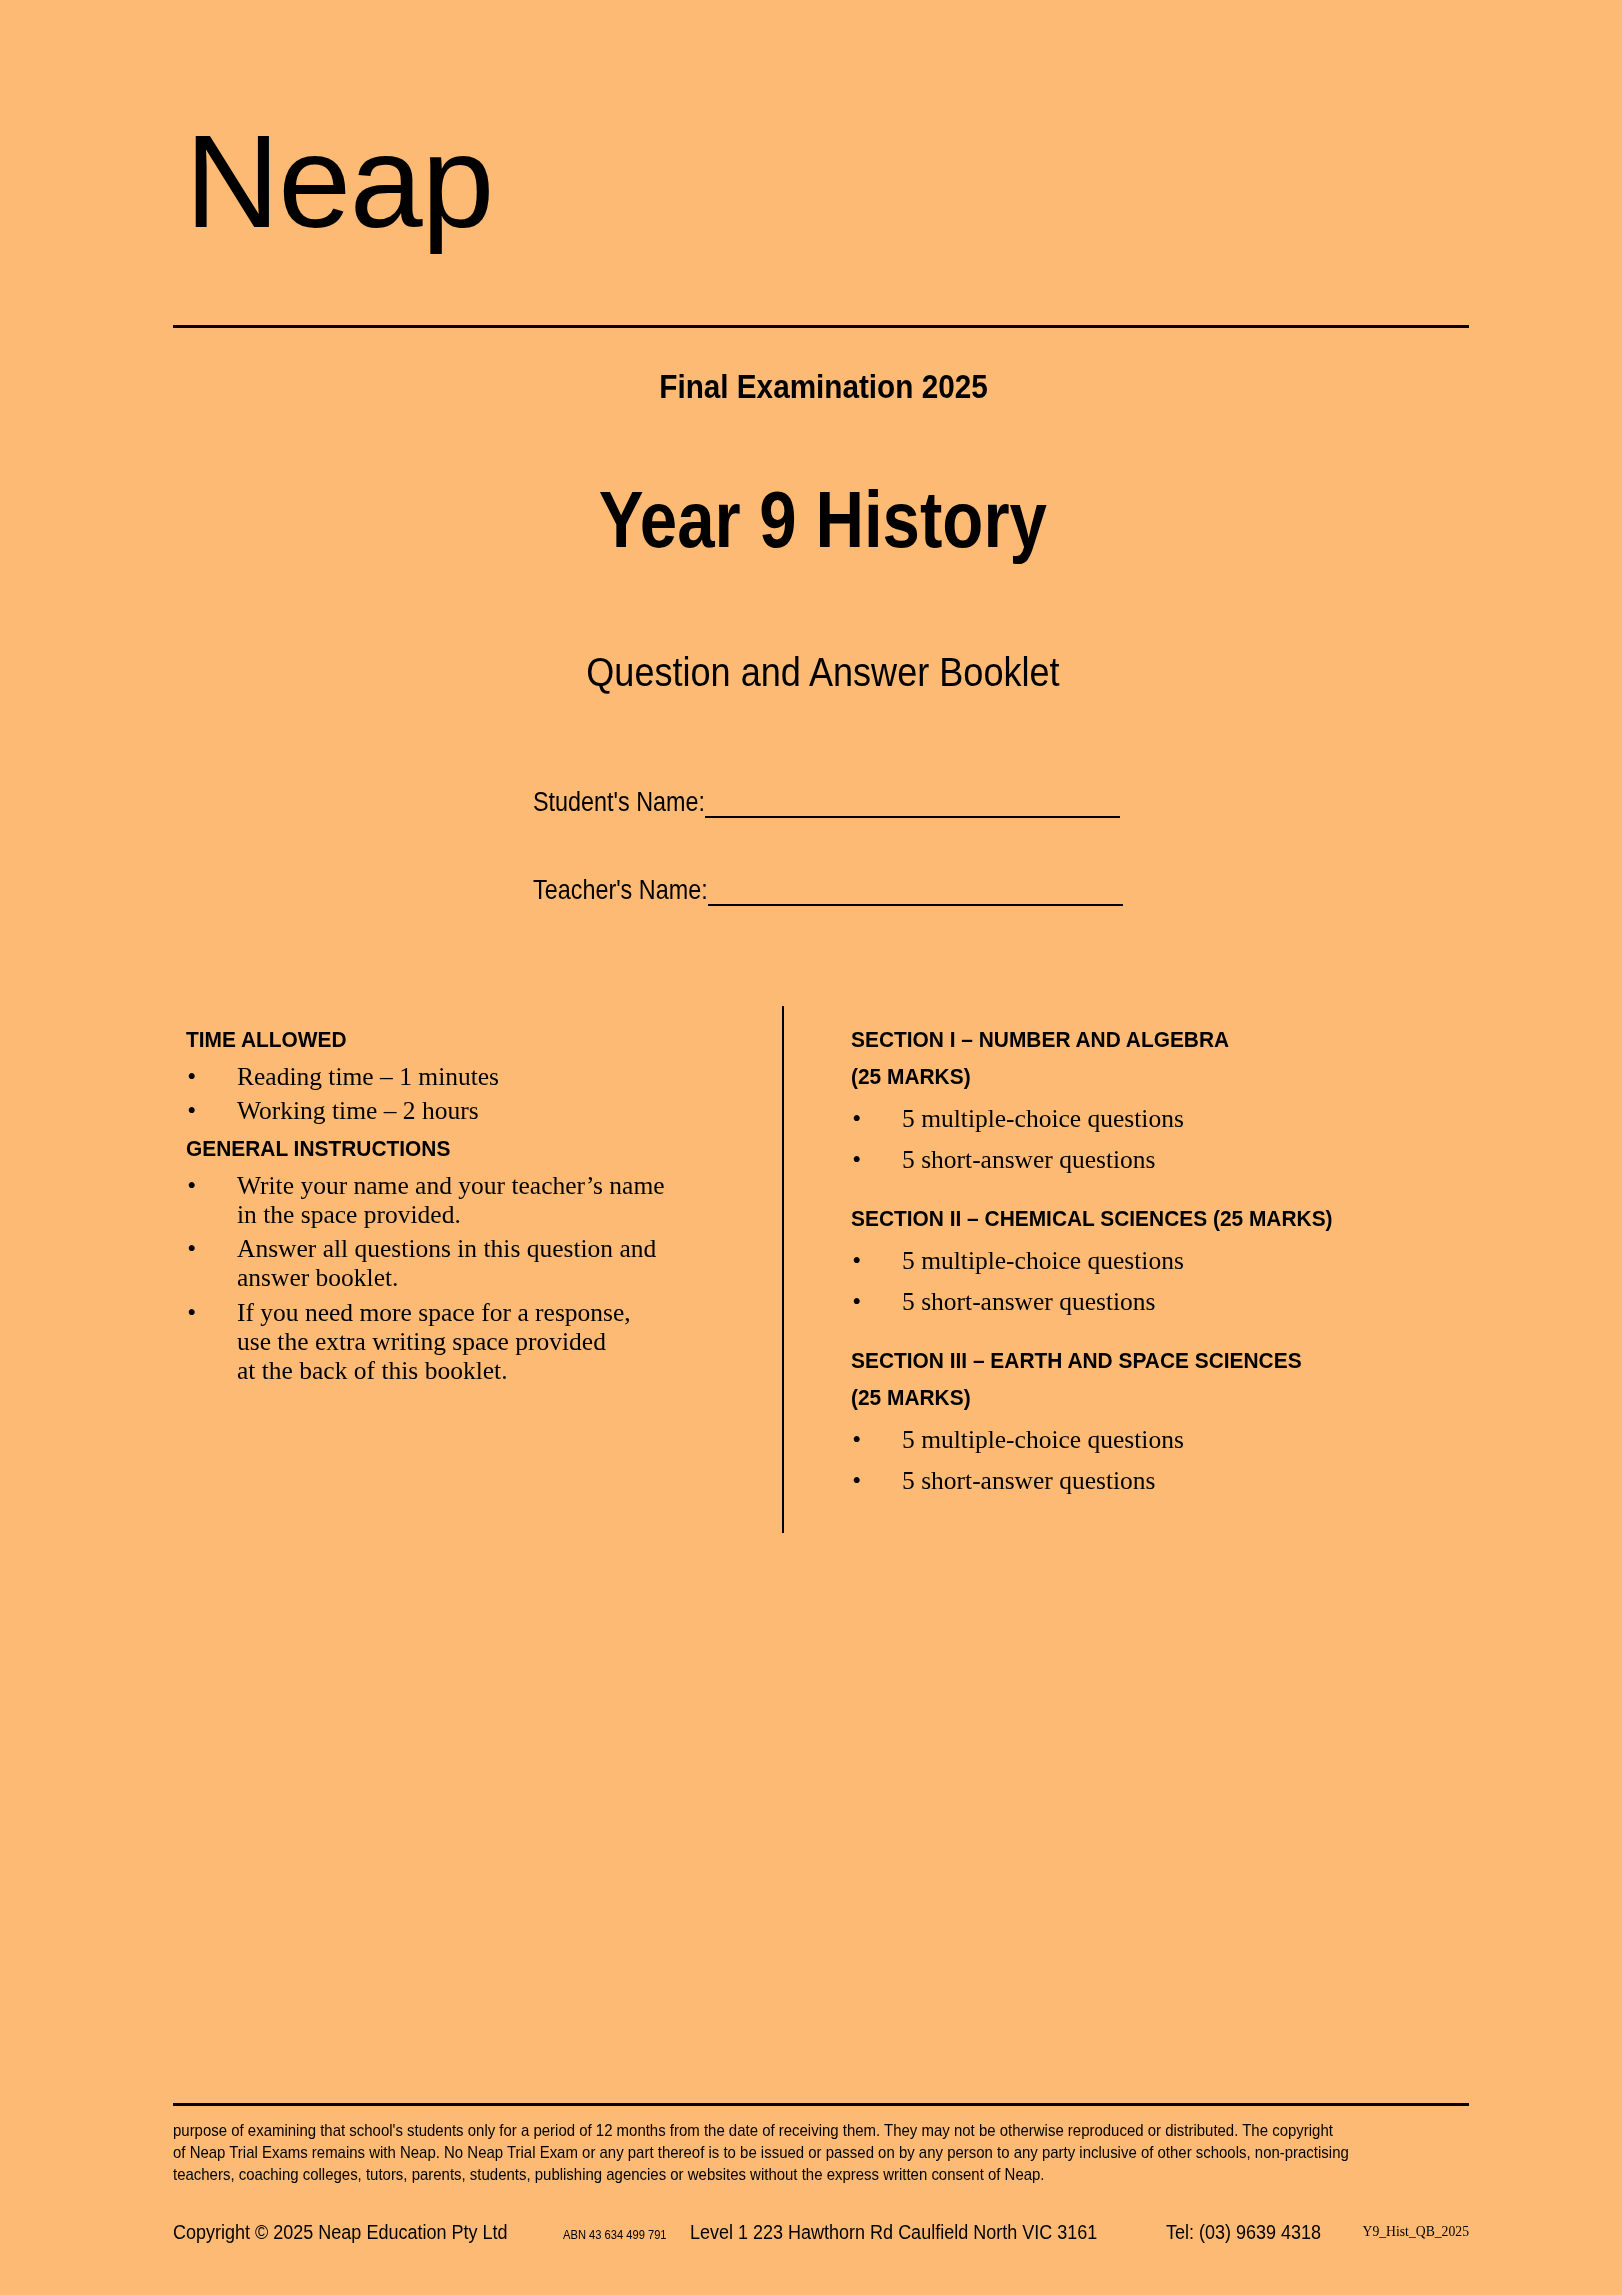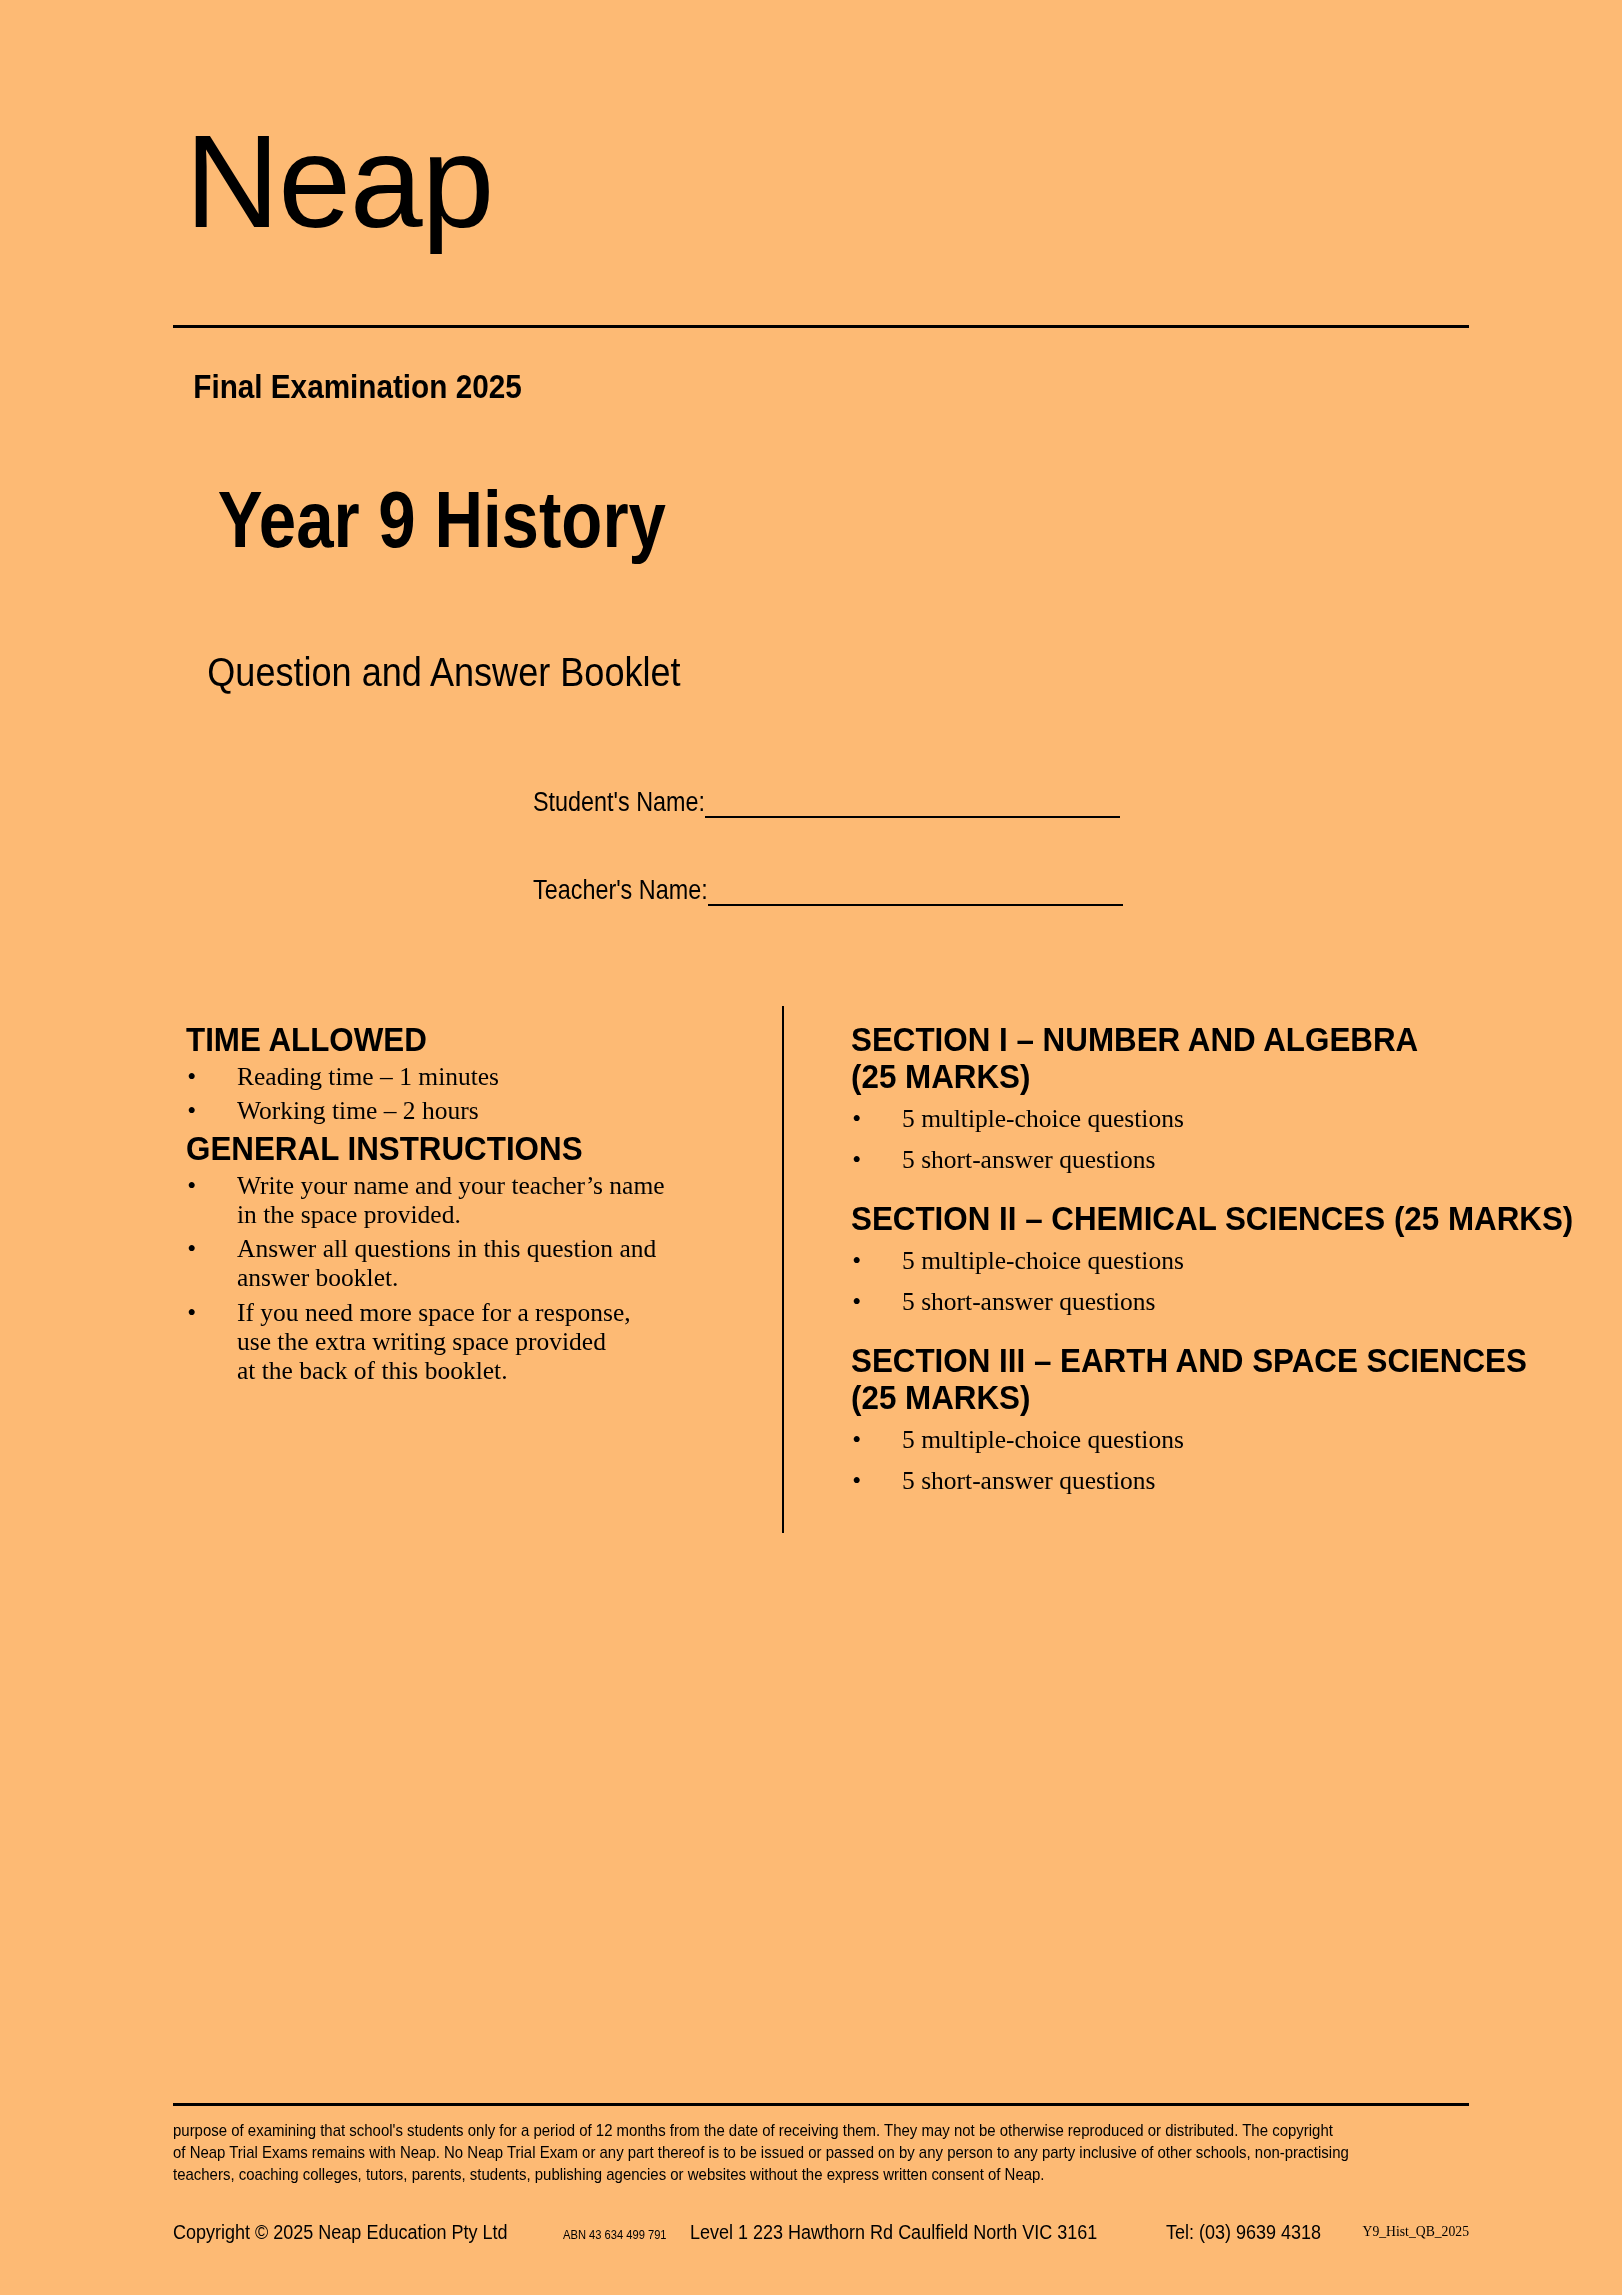--- a/index.html
+++ b/index.html
@@ -16,38 +16,38 @@
   .c90{transform:scaleX(.90)}
   .c95{transform:scaleX(.95)}
 
   .logo{position:absolute;left:185px;top:116px;font-size:131px;line-height:1;
         font-weight:400;letter-spacing:-1.3px}
 
   .rule{position:absolute;left:173px;width:1296px;background:#000}
   .rule-top{top:325px;height:2.6px}
   .rule-bottom{top:2103px;height:3.3px}
 
-  .center-band{position:absolute;left:175px;width:1296px;line-height:1}
+  .center-band{position:absolute;left:175px;width:1296px;text-align:center;line-height:1}
   .exam-series{top:370px;font-size:33px;font-weight:700}
   .subject{top:480px;font-size:80px;font-weight:700}
   .booklet{top:652px;font-size:41px;font-weight:400}
 
   .name-label{position:absolute;font-size:27.5px;line-height:1;font-weight:400}
   .label-student{left:533px;top:788px}
   .label-teacher{left:533px;top:876px}
   .write-line{position:absolute;height:2px;background:#000}
   .line-student{left:705px;top:816px;width:415px}
   .line-teacher{left:708px;top:904px;width:415px}
 
   .col{position:absolute}
   .col-left{left:186px;top:1021px;width:576px}
   .col-right{left:851px;top:1021px;width:622px}
   .vdivider{position:absolute;left:782px;top:1006px;width:2px;height:527px;background:#000}
 
-  .info-heading{font-weight:700;font-size:33px;line-height:37px}
+  .info-heading{font-weight:700;font-size:22px;line-height:37px}
   .col-left .info-heading{margin:5.2px 0 3.9px}
   .col-right .info-heading{margin:26px 0 9.2px}
   .col-left .info-heading:first-child,.col-right .info-heading:first-child{margin-top:0}
   .hl{white-space:nowrap}
 
   .brow{display:flex;align-items:flex-start}
   .col-left .brow{margin-bottom:5.2px}
   .col-right .brow{margin-bottom:11.8px}
   .dot{width:51px;flex:0 0 51px;font-family:"Liberation Serif",serif;
        font-size:25.5px;line-height:29px;padding-left:1.3px}

